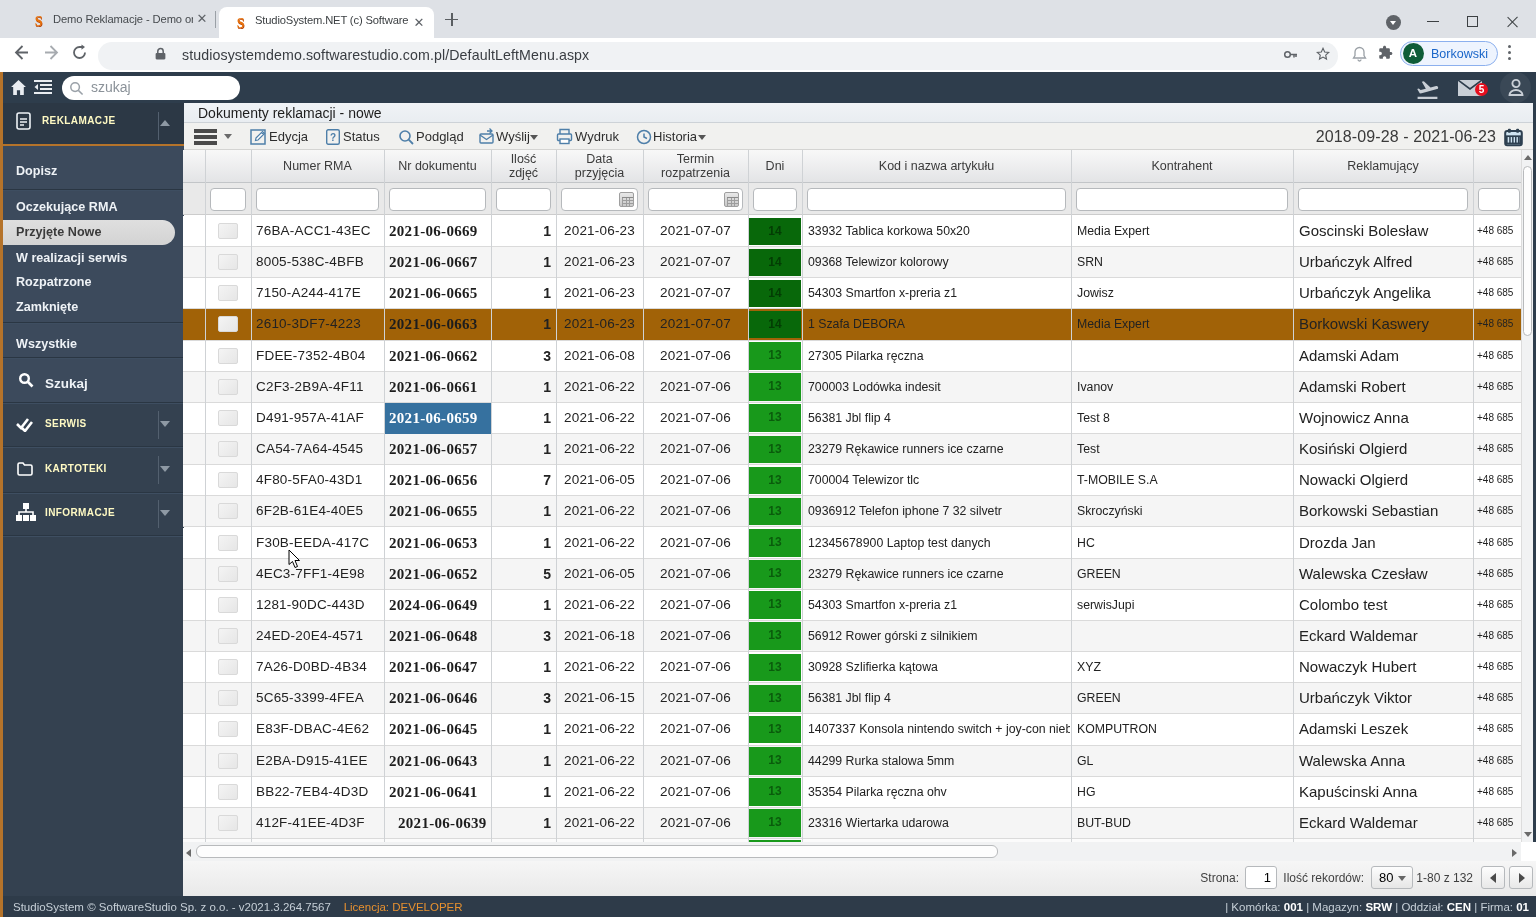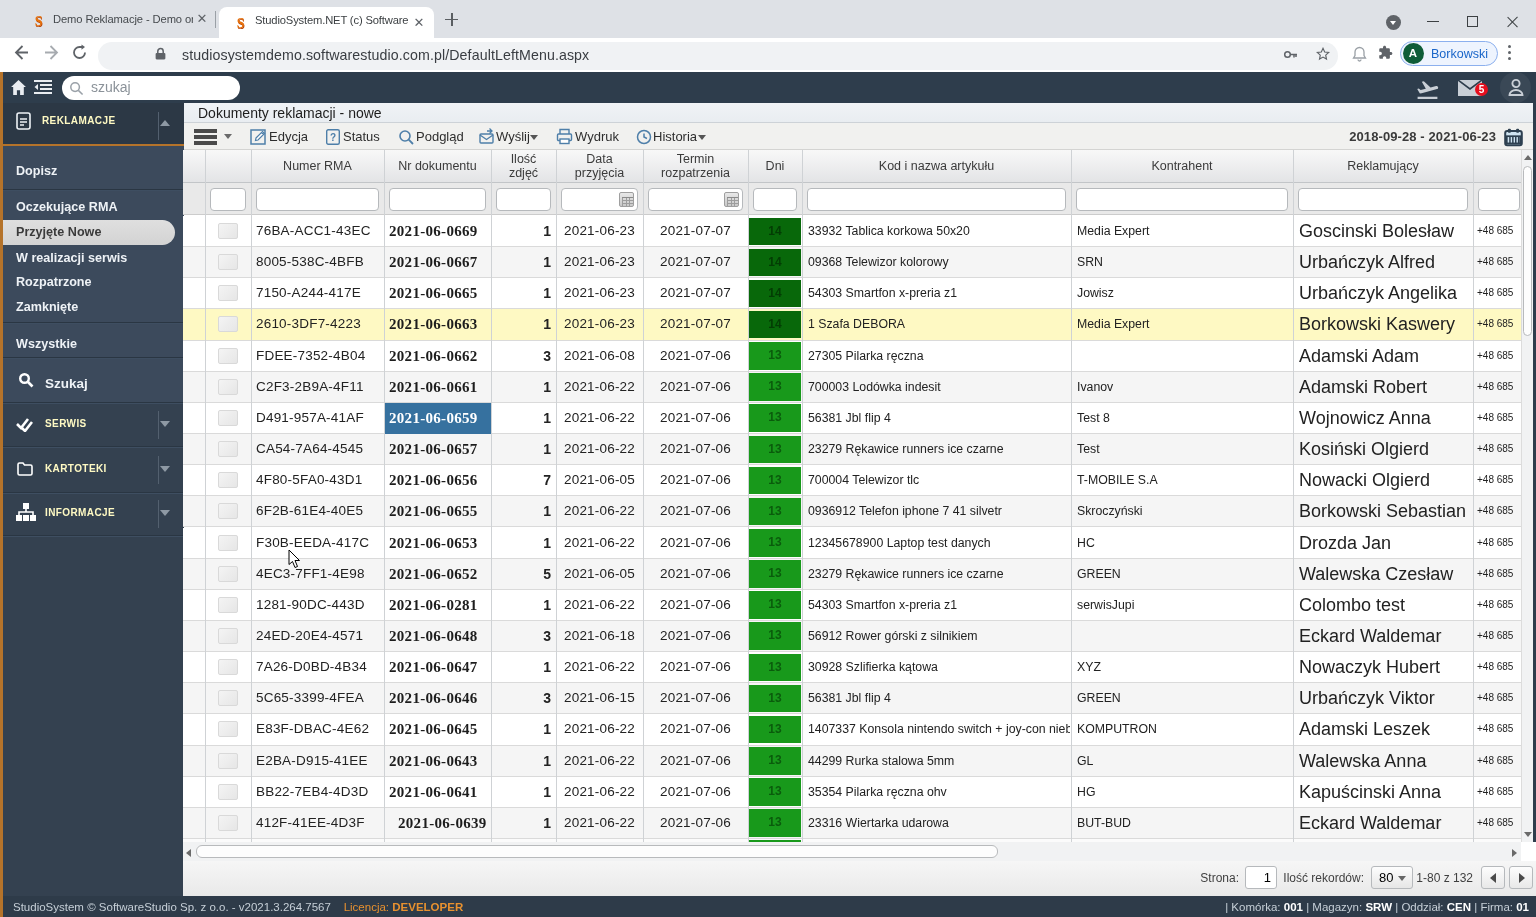--- a/index.html
+++ b/index.html
@@ -45,21 +45,21 @@
 .sitem{position:absolute;left:0;width:184px;height:17px;line-height:17px;color:#eef2f6;font-weight:bold;font-size:12.6px;padding-left:13px}
 .ssep{position:absolute;left:0;width:181px;height:0;border-top:1px solid #2a3643;border-bottom:1px solid #3e4e61}
 #selpill{position:absolute;left:0;top:117px;width:172px;height:24.5px;background:linear-gradient(#dfdfdf,#d3d3d3);border-radius:0 13px 13px 0;color:#3b3b3b;font-weight:bold;font-size:12.6px;line-height:24.5px;padding-left:13px}
 .scaret{position:absolute;right:14px;border-left:5px solid transparent;border-right:5px solid transparent;border-top:6px solid #8e99a4}
 .svsep{position:absolute;right:25px;width:1px;height:28px;background:#53606f}
 
 #titlebar{position:absolute;left:184px;top:103px;width:1352px;height:20px;background:linear-gradient(#f0f3f6,#e9edf1);border-bottom:1px solid #cdd2d7}
 #titletxt{position:absolute;left:14px;top:0;height:20px;line-height:21px;font-size:14px;color:#1d1d1d}
 #toolbar{position:absolute;left:184px;top:123px;width:1352px;height:27px;background:#f1f1ef;border-bottom:1px solid #d4d4d2}
 .tbtxt{position:absolute;top:0;height:26px;line-height:27px;font-size:13px;color:#2e2e2e}
-#daterange{position:absolute;right:40px;top:0;height:26px;line-height:27px;font-size:13px;font-weight:bold;color:#3a3a3a;letter-spacing:0.1px}
+#daterange{position:absolute;right:40px;top:0;height:26px;line-height:27px;font-size:16px;font-weight:normal;color:#3a3a3a;letter-spacing:0.1px}
 
 #grid{position:absolute;left:183px;top:150px;width:1338px;height:692px;overflow:hidden}
 #ghead{position:absolute;left:0;top:0;width:1338px;height:33px;background:linear-gradient(#f8f8f8,#e3e4e6);border-bottom:1px solid #c2c5c8}
 .gh{position:absolute;top:0;height:33px;display:flex;align-items:center;justify-content:center;text-align:center;font-size:12.5px;color:#3b3b3b;line-height:13.5px}
 #gfilter{position:absolute;left:0;top:33px;width:1338px;height:32px;background:#e9e9e9;border-bottom:1px solid #cccccc}
 .fin{position:absolute;top:4.5px;height:23px;background:#fff;border:1px solid #b6b9bc;border-radius:4px}
 .calbtn{position:absolute;right:3px;top:3px;width:15px;height:15px;border:1px solid #9f9f9f;border-radius:2px;background:linear-gradient(#e8e8e8,#c9c9c9);overflow:hidden}
 .calbtn:after{content:"";position:absolute;left:2px;top:4px;width:11px;height:9px;background:linear-gradient(#8a8a8a,#8a8a8a) 0 0/11px 1px no-repeat, repeating-linear-gradient(90deg,#9d9d9d 0 1px,transparent 1px 3.6px), repeating-linear-gradient(#9d9d9d 0 1px,transparent 1px 3px)}
 .vline{position:absolute;top:0;width:1px;height:692px;background:#cfd2d5}
 #gbody{position:absolute;left:0;top:0;width:1338px;height:692px}
@@ -67,21 +67,21 @@
 .c{position:absolute;top:0;height:30.15px;line-height:30.5px;font-size:13.5px;color:#222;white-space:nowrap;overflow:hidden}
 .cb{position:absolute;left:35px;top:7px;width:20px;height:16px;background:linear-gradient(135deg,#f4f4f4,#e6e6e6);border:1px solid #d9d9d9;border-radius:2px}
 .rma{left:73px;width:125px;letter-spacing:0.2px}
 .dok{left:201px;width:107px;font-family:"Liberation Serif",serif;font-weight:bold;font-size:15px;padding-left:5px;letter-spacing:0.3px}
 .il{left:308px;width:60px;text-align:right;font-weight:bold;font-size:14px}
 .da{left:373px;width:87px;text-align:center;letter-spacing:0.2px}
 .te{left:460px;width:105px;text-align:center;letter-spacing:0.2px}
 .dni{position:absolute;left:566px;top:0;width:52px;height:27.5px;margin-top:1.5px;text-align:center;line-height:27px;font-size:12px;font-weight:bold}
 .kod{left:625px;width:262px;font-size:12.3px}
 .kon{left:894px;width:215px;font-size:12.3px}
-.rek{left:1116px;width:174px;font-size:18px}
+.rek{left:1116px;width:174px;font-size:15px}
 .tel{left:1294px;width:44px;font-size:10px}
 
 #vscroll{position:absolute;left:1521px;top:150px;width:12px;height:692px;background:#f1f2f3;border-left:1px solid #dcdcdc}
 #vthumb{position:absolute;left:1px;top:16px;width:9px;height:170px;background:#fdfdfd;border:1px solid #b8babc;border-radius:5px}
 #hscroll{position:absolute;left:183px;top:842px;width:1338px;height:19px;background:#f1f2f3}
 #hthumb{position:absolute;left:13px;top:3px;width:802px;height:13px;background:#fdfdfd;border:1px solid #b8babc;border-radius:6px}
 #pager{position:absolute;left:183px;top:861px;width:1353px;height:35px;background:linear-gradient(#f6f6f6,#e9e9e9)}
 .pbtn{position:absolute;top:5px;width:24px;height:23px;background:linear-gradient(#fdfdfd,#e8e8e8);border:1px solid #b6b9bc;border-radius:3px}
 .ptxt{position:absolute;top:0;height:35px;line-height:35px;font-size:12px;color:#3f3f3f}
 #footer{position:absolute;left:0;top:896px;width:1536px;height:21px;background:#2e3b49;border-left:3px solid #b5732a}
@@ -326,21 +326,21 @@
 <span class="c dok" style="color:#1d1d1d;">2021-06-0665</span>
 <span class="c il">1</span>
 <span class="c da">2021-06-23</span>
 <span class="c te">2021-07-07</span>
 <div class="dni" style="background:#08680a;color:#033d04">14</div>
 <span class="c kod">54303 Smartfon x-preria z1</span>
 <span class="c kon">Jowisz</span>
 <span class="c rek">Urbańczyk Angelika</span>
 <span class="c tel">+48 685</span>
 </div>
-<div class="row" style="top:159.45px;background:#fef9c3">
+<div class="row" style="top:159.45px;background:#a16207">
 <div class="cb"></div>
 <span class="c rma">2610-3DF7-4223</span>
 <span class="c dok" style="color:#1d1d1d;">2021-06-0663</span>
 <span class="c il">1</span>
 <span class="c da">2021-06-23</span>
 <span class="c te">2021-07-07</span>
 <div class="dni" style="background:#08680a;color:#033d04">14</div>
 <span class="c kod">1 Szafa DEBORA</span>
 <span class="c kon">Media Expert</span>
 <span class="c rek">Borkowski Kaswery</span>
@@ -411,21 +411,21 @@
 <span class="c tel">+48 685</span>
 </div>
 <div class="row" style="top:346.35px;background:#f5f5f5">
 <div class="cb"></div>
 <span class="c rma">6F2B-61E4-40E5</span>
 <span class="c dok" style="color:#1d1d1d;">2021-06-0655</span>
 <span class="c il">1</span>
 <span class="c da">2021-06-22</span>
 <span class="c te">2021-07-06</span>
 <div class="dni" style="background:#18991b;color:#0a5c0c">13</div>
-<span class="c kod">0936912 Telefon iphone 7 41 silvetr</span>
+<span class="c kod">0936912 Telefon iphone 7 32 silvetr</span>
 <span class="c kon">Skroczyński</span>
 <span class="c rek">Borkowski Sebastian</span>
 <span class="c tel">+48 685</span>
 </div>
 <div class="row" style="top:377.50px;background:#ffffff">
 <div class="cb"></div>
 <span class="c rma">F30B-EEDA-417C</span>
 <span class="c dok" style="color:#1d1d1d;">2021-06-0653</span>
 <span class="c il">1</span>
 <span class="c da">2021-06-22</span>
@@ -445,21 +445,21 @@
 <span class="c te">2021-07-06</span>
 <div class="dni" style="background:#18991b;color:#0a5c0c">13</div>
 <span class="c kod">23279 Rękawice runners ice czarne</span>
 <span class="c kon">GREEN</span>
 <span class="c rek">Walewska Czesław</span>
 <span class="c tel">+48 685</span>
 </div>
 <div class="row" style="top:439.80px;background:#ffffff">
 <div class="cb"></div>
 <span class="c rma">1281-90DC-443D</span>
-<span class="c dok" style="color:#1d1d1d;">2021-06-0281</span>
+<span class="c dok" style="color:#1d1d1d;">2024-06-0649</span>
 <span class="c il">1</span>
 <span class="c da">2021-06-22</span>
 <span class="c te">2021-07-06</span>
 <div class="dni" style="background:#18991b;color:#0a5c0c">13</div>
 <span class="c kod">54303 Smartfon x-preria z1</span>
 <span class="c kon">serwisJupi</span>
 <span class="c rek">Colombo test</span>
 <span class="c tel">+48 685</span>
 </div>
 <div class="row" style="top:470.95px;background:#f5f5f5">
@@ -615,18 +615,18 @@
   <div class="abs" style="left:1188px;top:5px;width:42px;height:23px;background:linear-gradient(#fdfdfd,#e6e6e6);border:1px solid #b6b9bc;border-radius:3px;font-size:13px;line-height:22px;padding-left:7px">80<div style="position:absolute;right:6px;top:9px;border-left:4px solid transparent;border-right:4px solid transparent;border-top:5px solid #666"></div></div>
   <div class="ptxt" style="right:63px">1-80 z 132</div>
   <div class="pbtn" style="left:1298px">
       <div style="position:absolute;left:8px;top:6px;border-top:5px solid transparent;border-bottom:5px solid transparent;border-right:6px solid #4a4a4a"></div>
     </div>
   <div class="pbtn" style="left:1326px">
       <div style="position:absolute;left:9px;top:6px;border-top:5px solid transparent;border-bottom:5px solid transparent;border-left:6px solid #4a4a4a"></div>
     </div>
 </div>
 <div id="footer">
-  <div class="ftxt" style="left:10px">StudioSystem © SoftwareStudio Sp. z o.o. - v2021.3.264.7567&nbsp;&nbsp;&nbsp;&nbsp;<span style="color:#e8912f">Licencja:</span> <span style="color:#e8912f;font-weight:bold">DEVELOPER</span></div>
+  <div class="ftxt" style="left:10px">StudioSystem © SoftwareStudio Sp. z o.o. - v2021.3.264.7567&nbsp;&nbsp;&nbsp;&nbsp;<span style="color:#e8912f">Licencja:</span> <span style="color:#e8912f;font-weight:normal">DEVELOPER</span></div>
   <div class="ftxt" style="right:7px">| Komórka: <b style="color:#fff">001</b> | Magazyn: <b style="color:#fff">SRW</b> | Oddział: <b style="color:#fff">CEN</b> | Firma: <b style="color:#fff">01</b></div>
 </div>
 
 <svg class="abs" style="left:288px;top:549px;width:13px;height:20px" viewBox="0 0 13 20">
     <path d="M1 1 L1 15.5 L4.5 12.5 L7 18.5 L9.5 17.5 L7 11.5 L11.5 11.5 Z" fill="#fff" stroke="#000" stroke-width="1"></path>
   </svg>
 </body></html>

